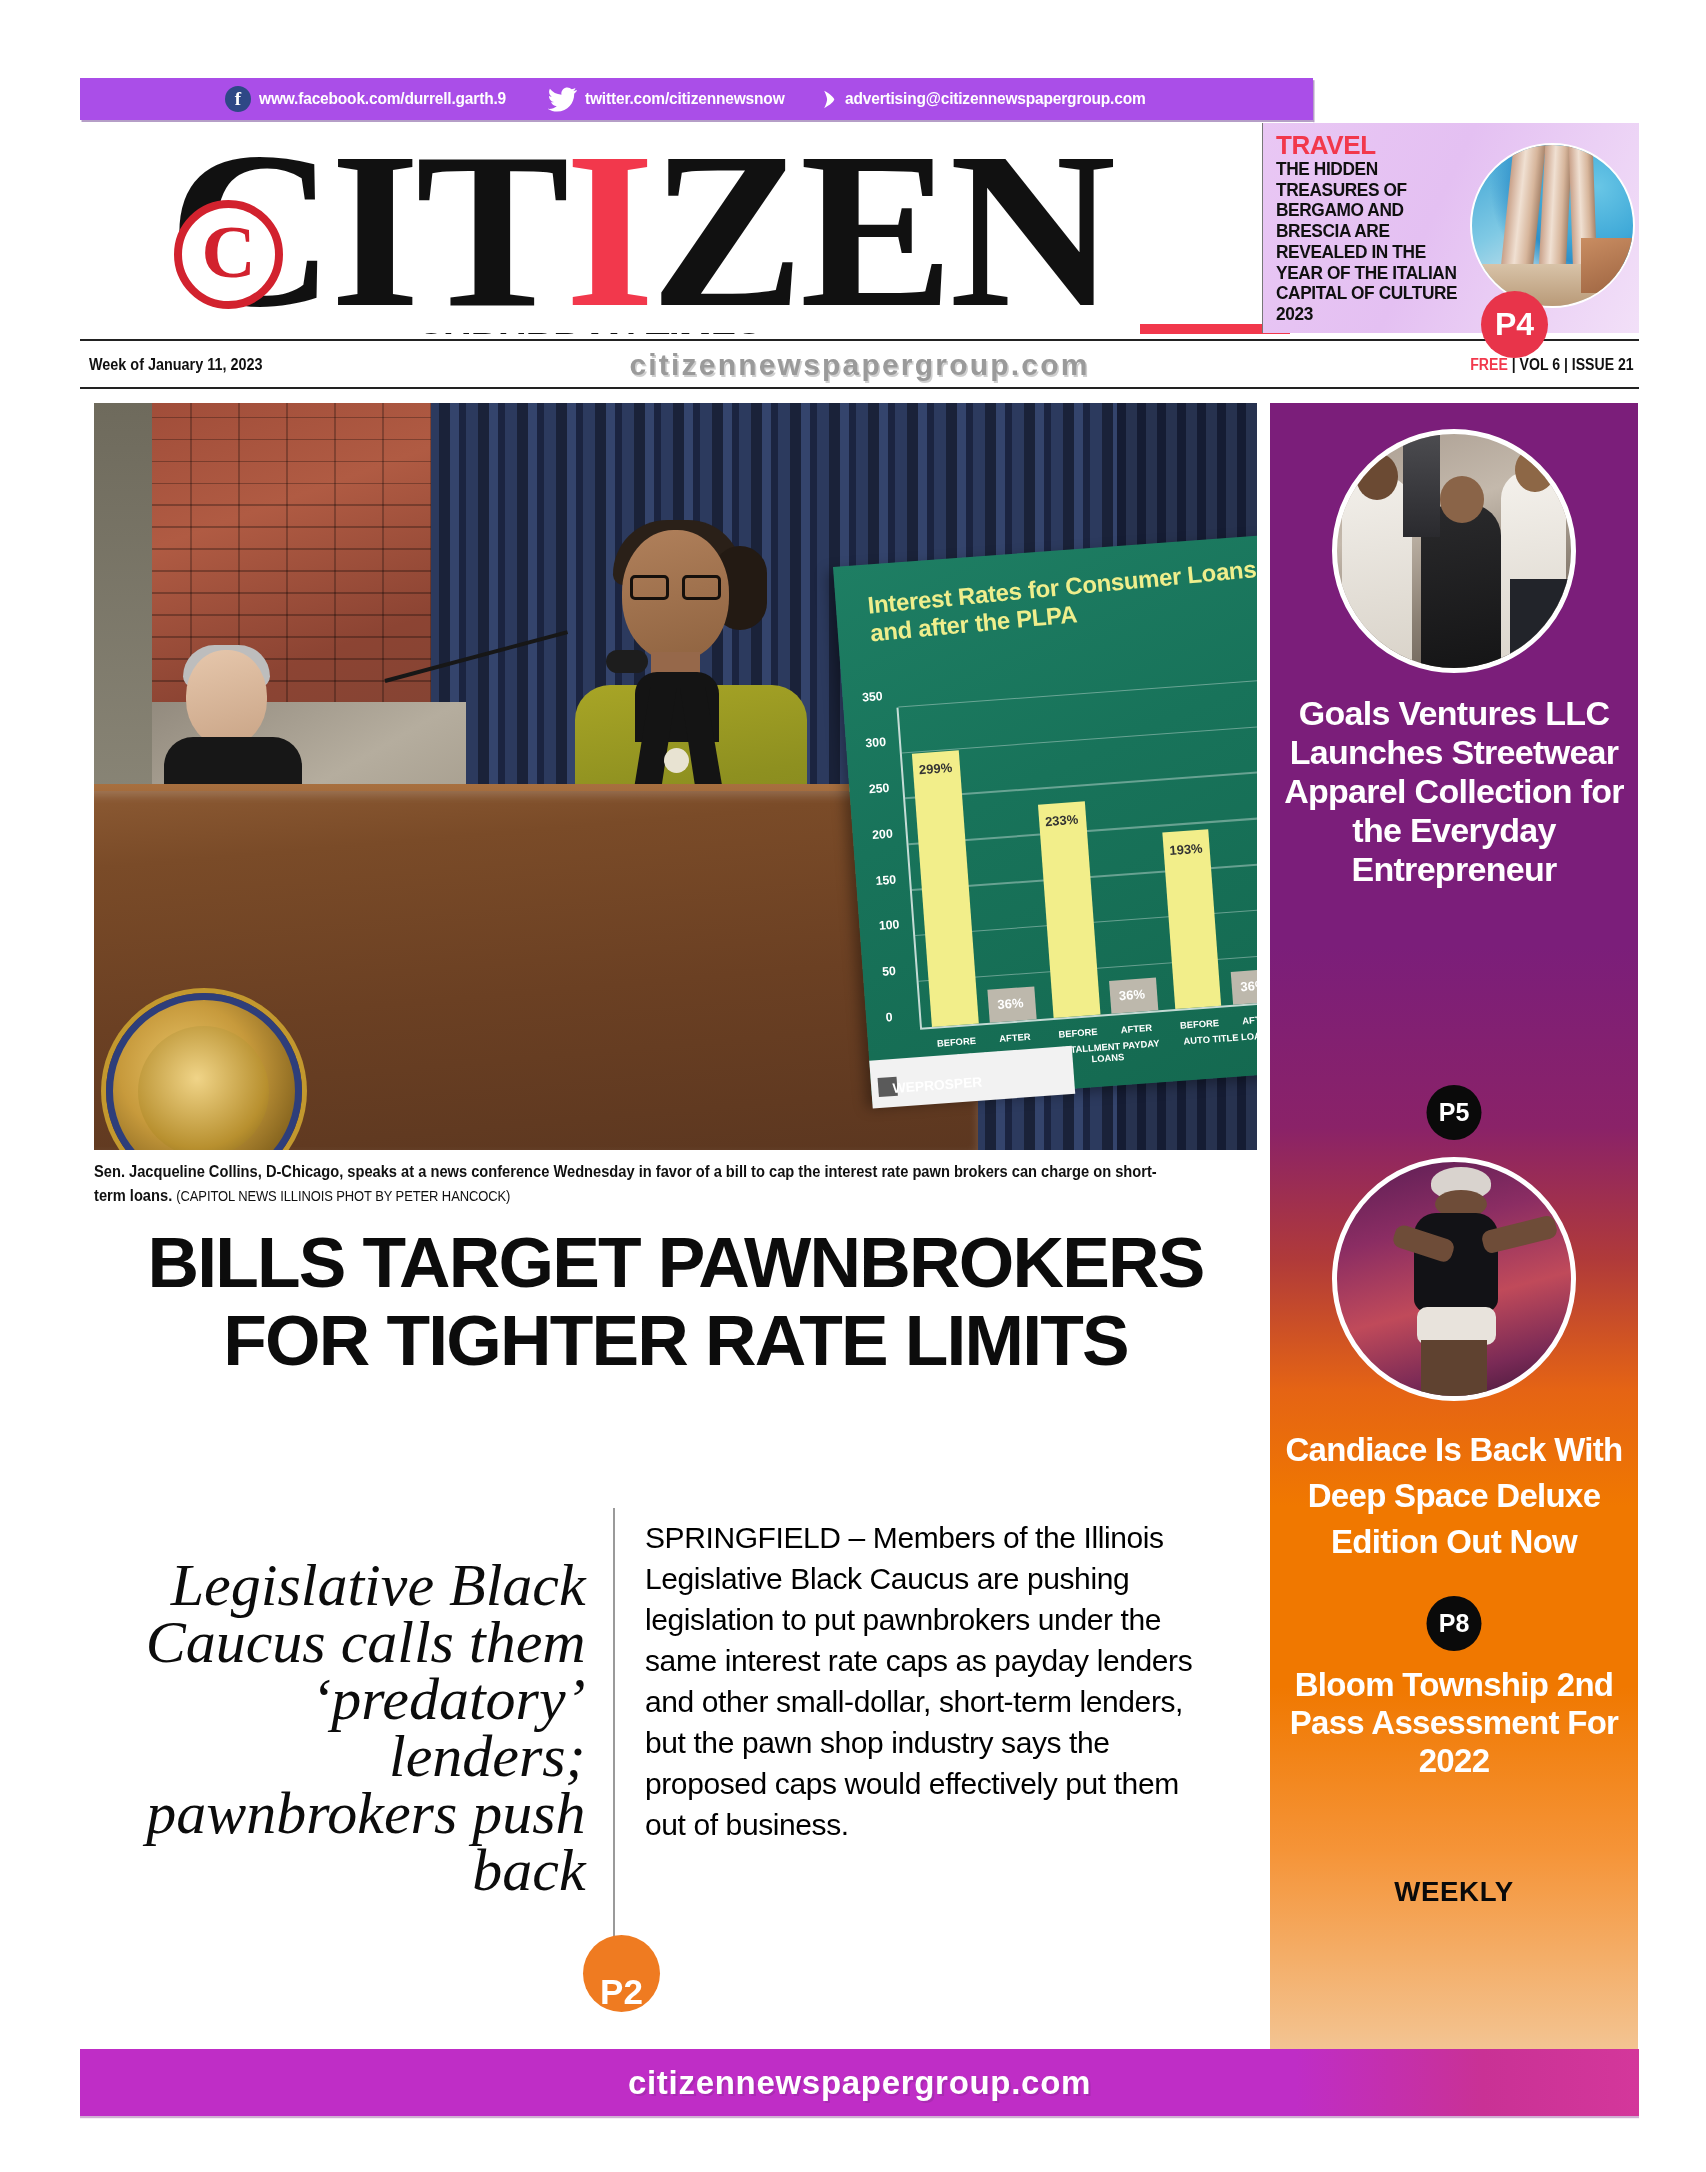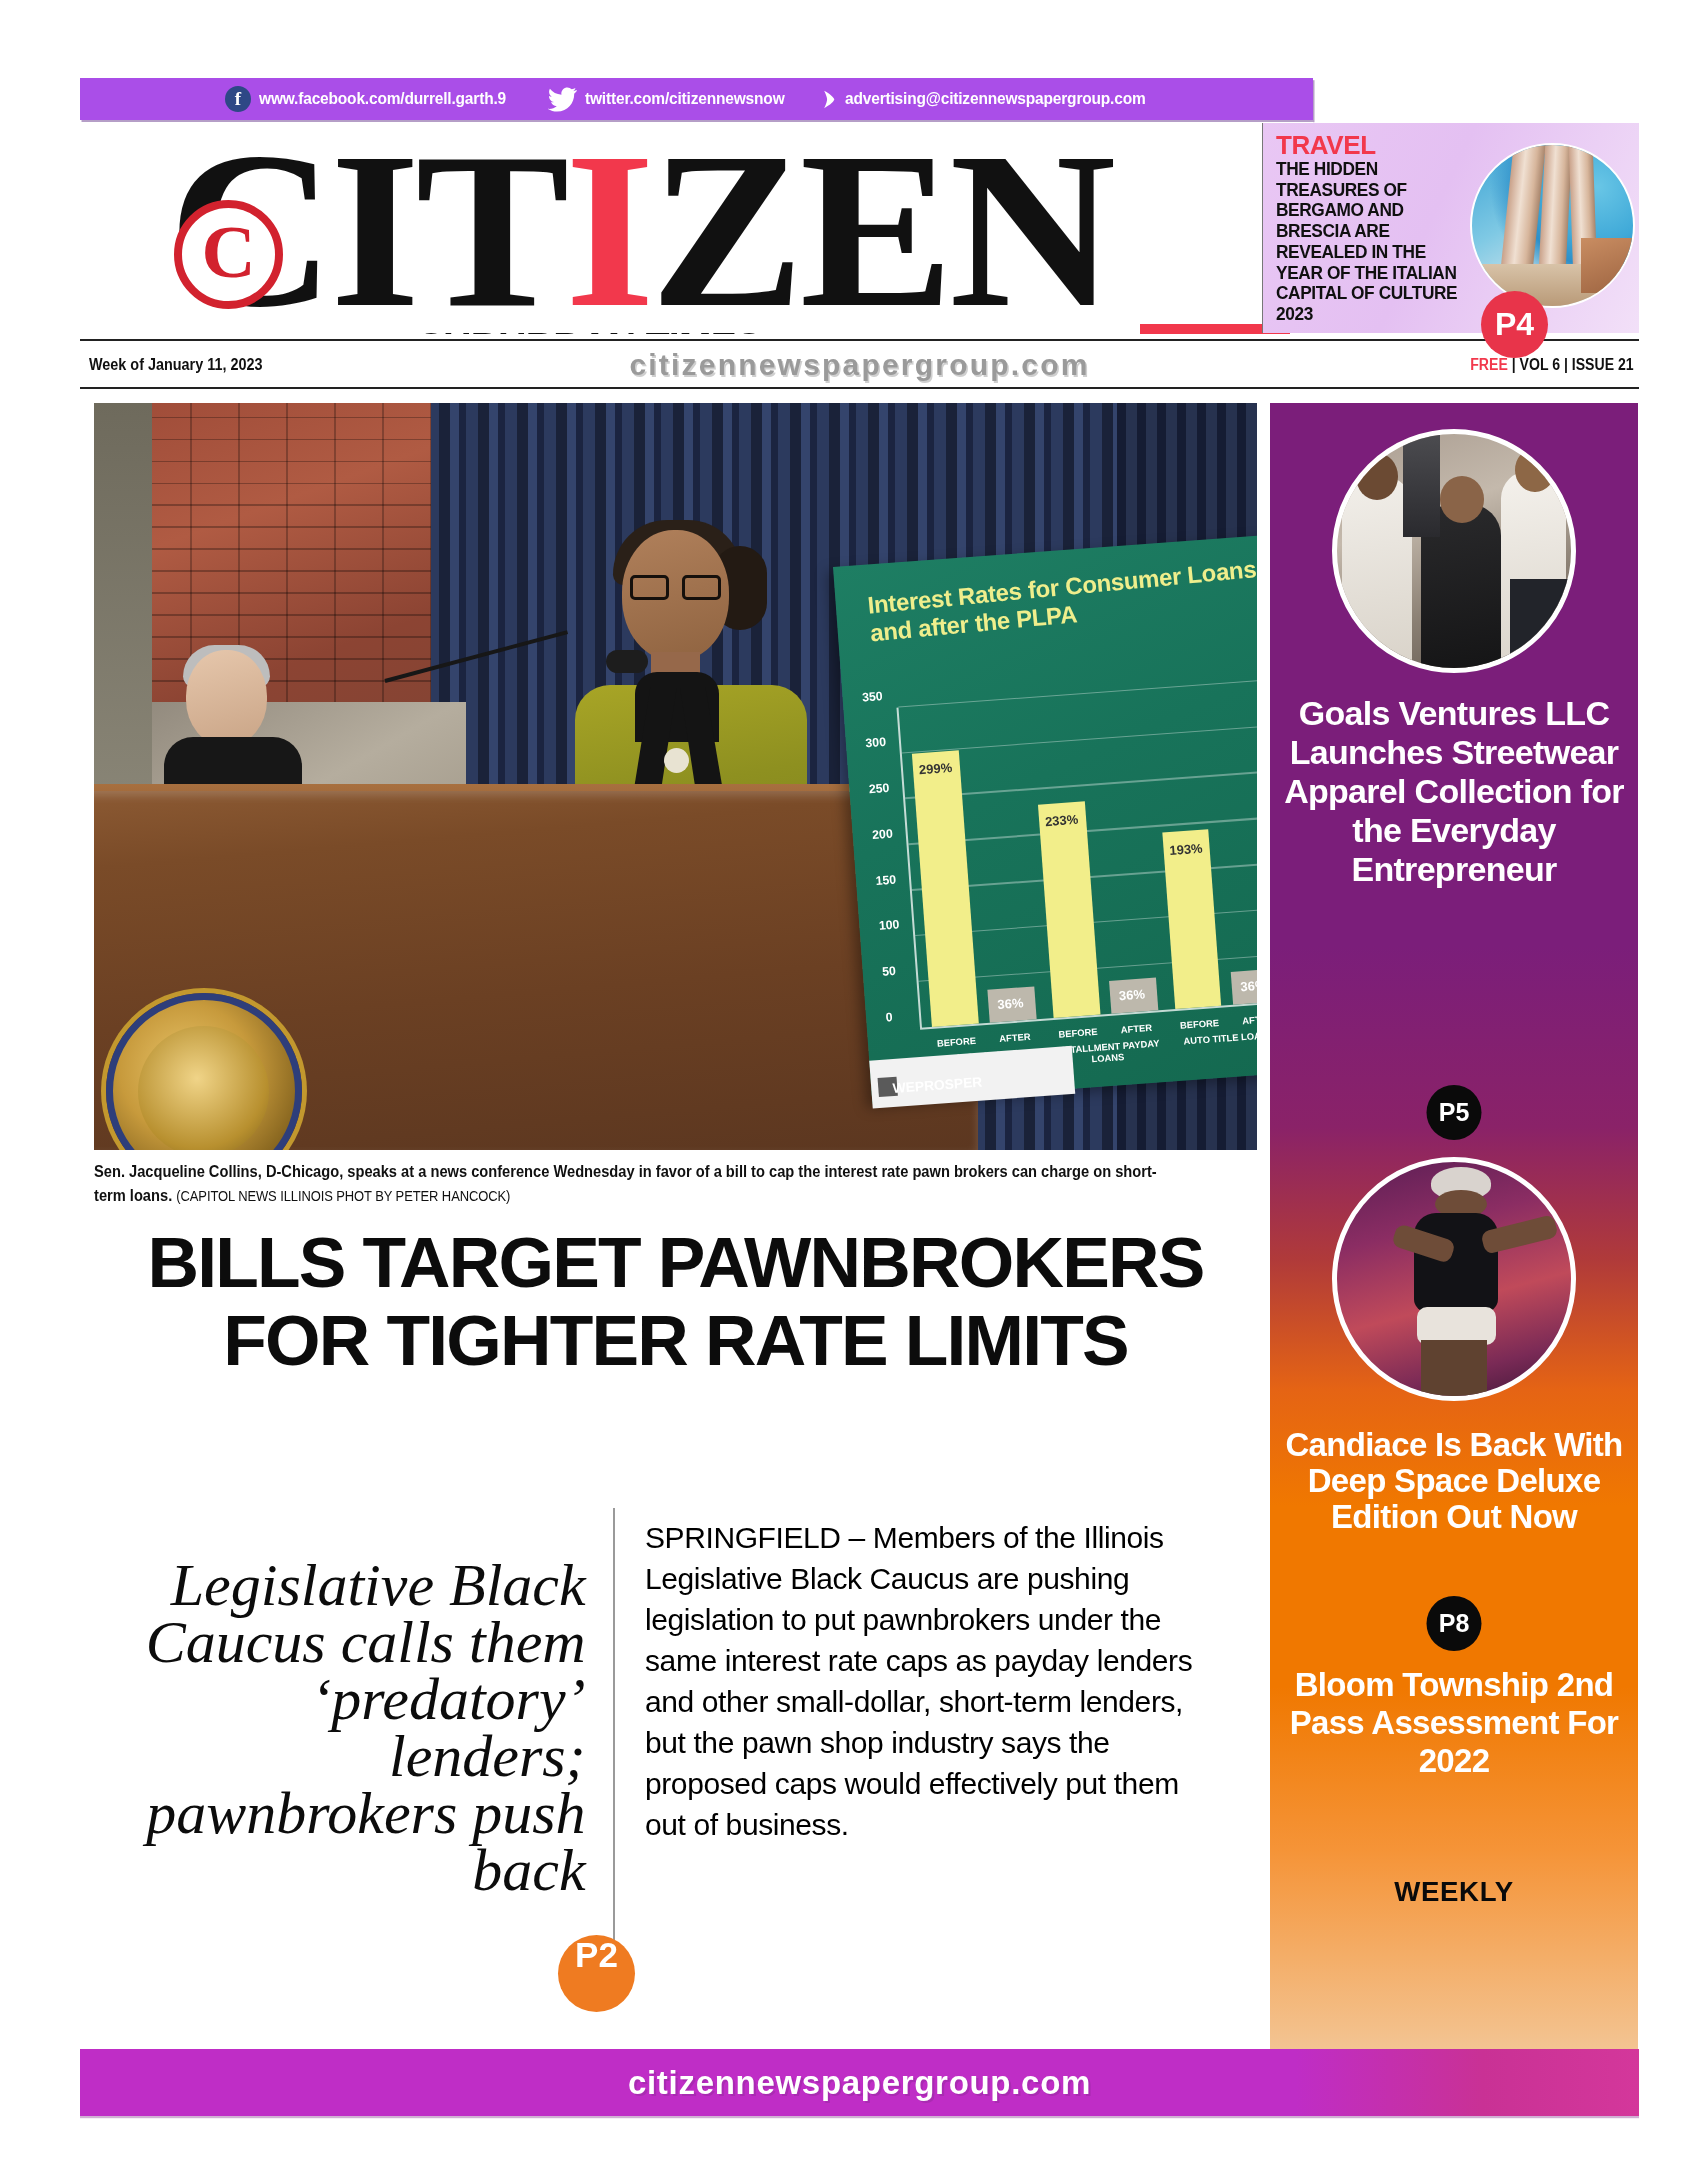--- a/index.html
+++ b/index.html
@@ -238,22 +238,22 @@
     font-family:"Liberation Serif", serif; font-style:italic;
     font-size:60px; line-height:57px; color:#0c0c0c;
   }
   .vdivider{ position:absolute; left:519px; top:0px; width:1.5px; height:444px; background:#9a9a9a;}
   .body-col{
     position:absolute; left:551px; top:8.7px; width:566px;
     font-family:"Liberation Sans",sans-serif; font-size:30px; line-height:41px;
     color:#000000; letter-spacing:-0.4px;
   }
   .p2-badge{
-    position:absolute; left:558px; top:1935px; width:77px;height:77px;border-radius:50%;
-    background:#EF7B21; display:flex;align-items:flex-start;justify-content:center;
+    position:absolute; left:583px; top:1935px; width:77px;height:77px;border-radius:50%;
+    background:#EF7B21; display:flex;align-items:flex-end;justify-content:center;
   }
   .p2-badge span{color:#fff;font-weight:bold;font-size:35px;font-family:"Liberation Sans",sans-serif;}
 
   
   .sidebar{
     position:absolute; left:1270px; top:403px; width:368px; height:1646px;
     background:linear-gradient(180deg,
       #7B1E7A 0%, #7B1E7A 33%, #8A2268 44%, #B03A3A 52%,
       #E56414 60%, #F07800 67%, #F07800 78%, #F59438 88%, #F3C492 100%);
     overflow:hidden;
@@ -264,21 +264,21 @@
     background:linear-gradient(160deg,#A99C90 0%,#C4B9AC 35%,#8A7F73 68%,#5E564C 100%);}
   .sb-photo.two{ top:754px; width:244px;height:244px;
     background:linear-gradient(165deg,#5B1E55 0%,#8B2D63 30%,#C04A5A 58%,#7A2A56 82%,#3E1638 100%);}
   .fig{position:absolute;}
   .sb-head{
     position:absolute; left:13px; width:342px; text-align:center; color:#fff;
     font-family:"Liberation Sans",sans-serif; font-weight:bold;
     font-size:34px; line-height:39px; letter-spacing:-0.7px;
   }
   .sb-head.one{ top:291px;}
-  .sb-head.two{ top:1024px; font-size:33px; line-height:36px;}
+  .sb-head.two{ top:1024px; font-size:33px; line-height:46px;}
   .sb-head.three{ top:1263px; font-size:33px; line-height:38px;}
   .pbadge{
     position:absolute; left:50%; transform:translateX(-50%);
     width:55px;height:55px;border-radius:50%; background:#0a0a0a;
     display:flex;align-items:center;justify-content:center;
   }
   .pbadge span{ color:#fff;font-weight:bold;font-size:25px;font-family:"Liberation Sans",sans-serif;}
   .pbadge.p5{ top:682px;}
   .pbadge.p8{ top:1193px;}
   .insert{

